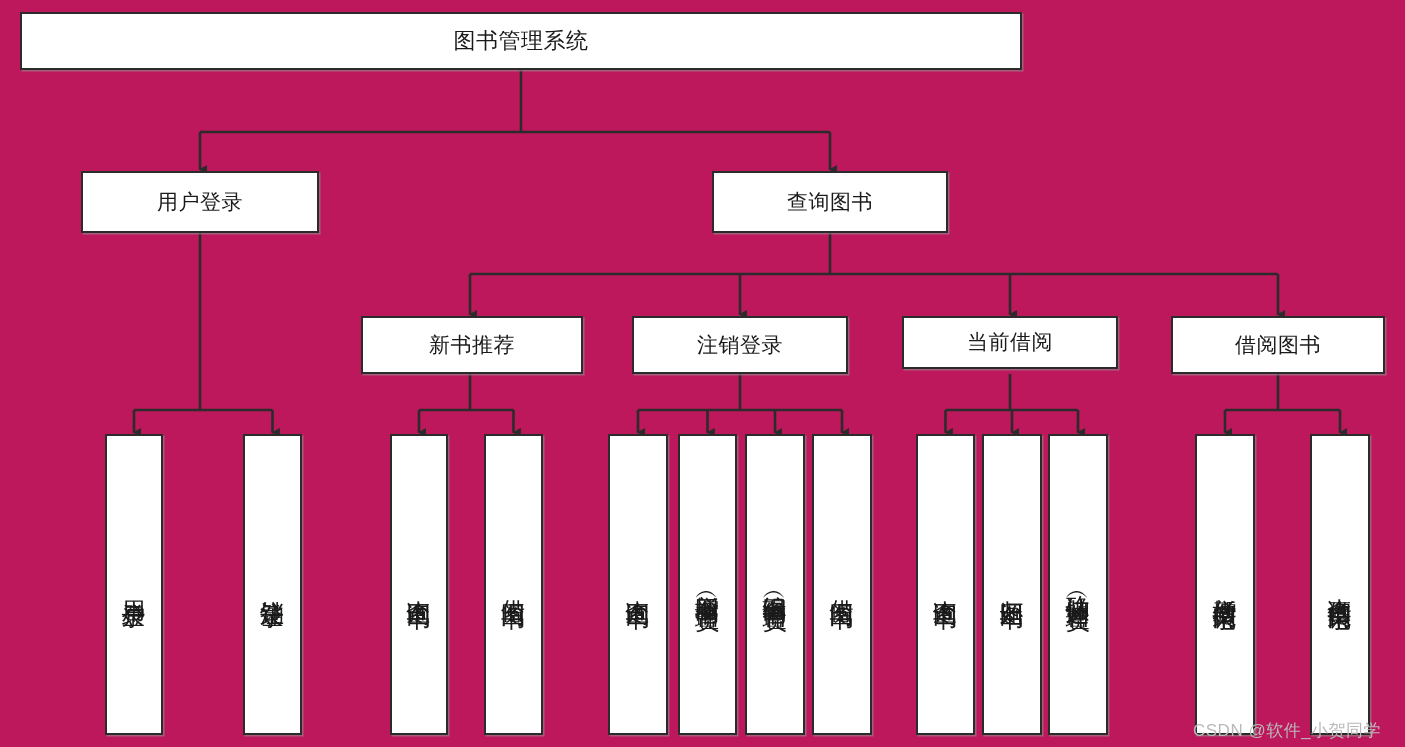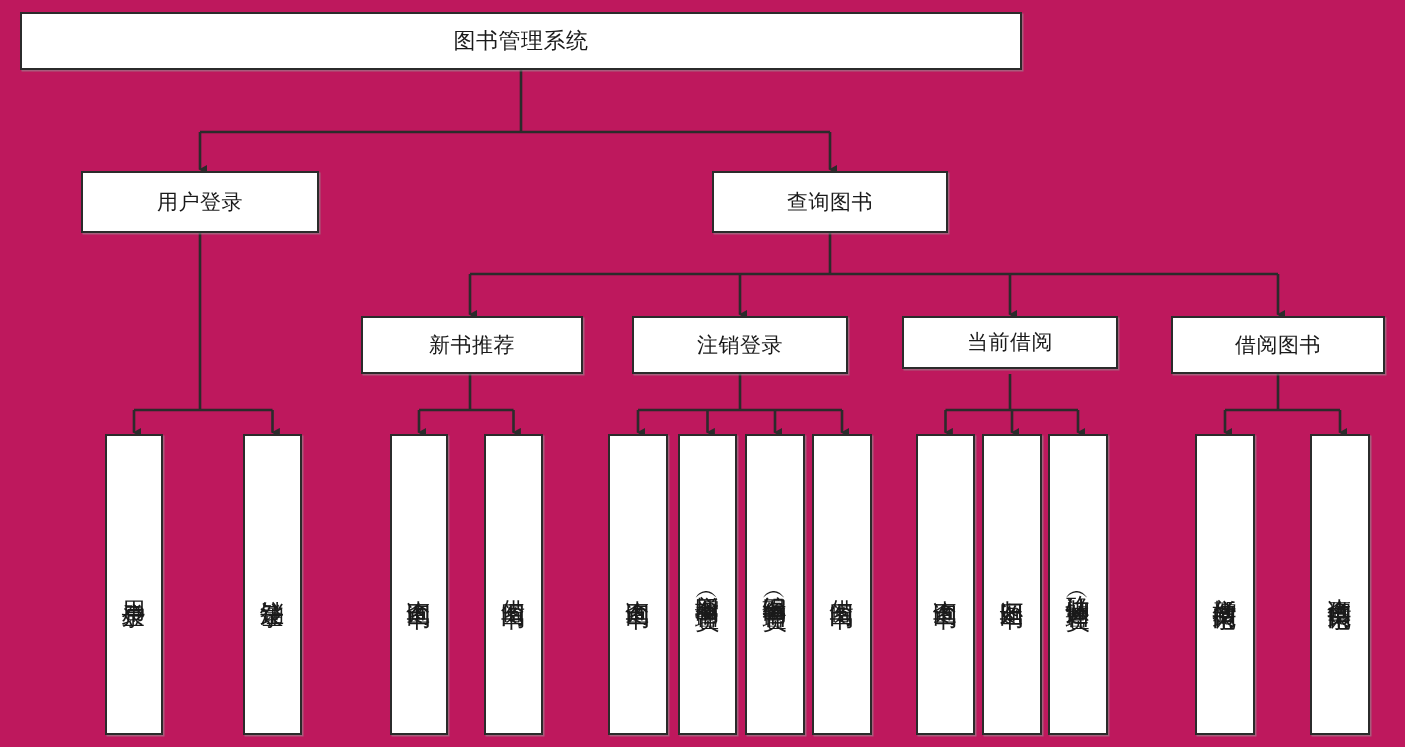--- a/index.html
+++ b/index.html
@@ -179,14 +179,15 @@
         <span class="label">确认归还（管理员）</span>
       </div>
       <div class="node vert" style="left: 1195px; top: 434px; width: 60px; height: 301px;">
         <span class="label">新增借阅记录</span>
       </div>
       <div class="node vert" style="left: 1310px; top: 434px; width: 60px; height: 301px;">
         <span class="label">查询借阅记录</span>
       </div>
     </div>
 
+  <div class="watermark" style="left: 1193px; top: 719px;">CSDN @软件_小贺同学</div>
 
 </div>
 
 </body></html>

